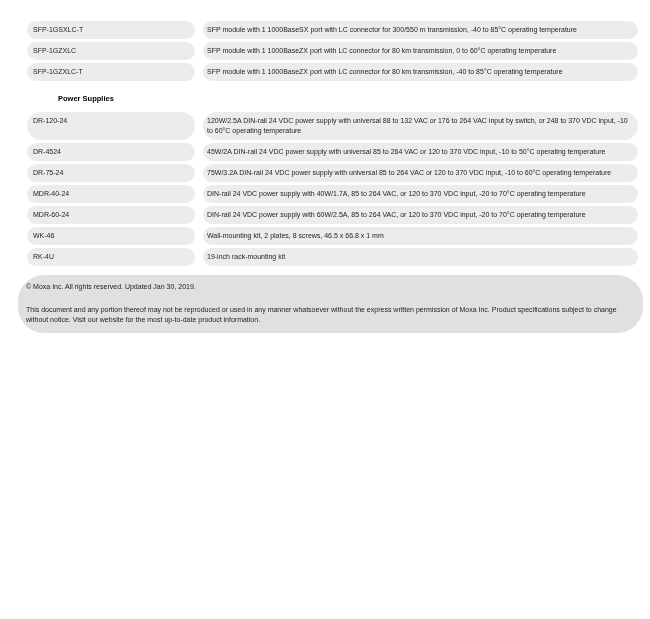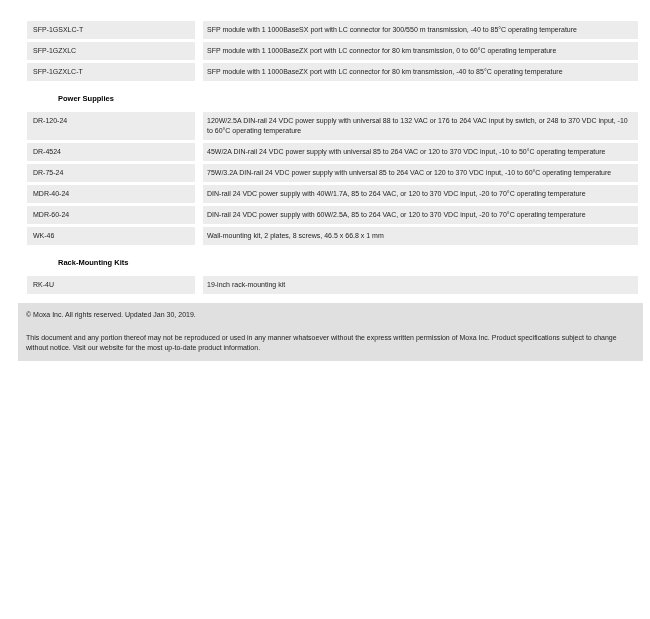--- a/index.html
+++ b/index.html
@@ -1,21 +1,21 @@
 <!DOCTYPE html>
 <html style="--cell-bg: #ececec; --footer-bg: #e0e0e0; --text: #1d1d1d;"><head>
 <meta charset="utf-8">
 <style>
   :root {
     --cell-bg: #ececec;
     --footer-bg: #e0e0e0;
     --text: #1d1d1d;
     --page-bg: #ffffff;
   }
-  * { margin: 0; padding: 0; box-sizing: border-box; }
+  * { margin: 0; padding: 0; box-sizing: border-box; border-radius: 26px; }
   html, body {
     width: 650px;
     height: 619px;
     background: var(--page-bg);
     overflow: hidden;
     font-family: "Liberation Sans", "DejaVu Sans", sans-serif;
     color: var(--text);
   }
   .page {
     padding-top: 21px;
@@ -100,21 +100,20 @@
         <div class="cell desc">DIN-rail 24 VDC power supply with 40W/1.7A, 85 to 264 VAC, or 120 to 370 VDC input, -20 to 70°C operating temperature</div>
       </div>
       <div class="row">
         <div class="cell model">MDR-60-24</div>
         <div class="cell desc">DIN-rail 24 VDC power supply with 60W/2.5A, 85 to 264 VAC, or 120 to 370 VDC input, -20 to 70°C operating temperature</div>
       </div>
       <div class="row">
         <div class="cell model">WK-46</div>
         <div class="cell desc">Wall-mounting kit, 2 plates, 8 screws, 46.5 x 66.8 x 1 mm</div>
       </div>
-      <div class="section-heading">Rack-Mounting Kits</div>
       <div class="row">
         <div class="cell model">RK-4U</div>
         <div class="cell desc">19-inch rack-mounting kit</div>
       </div>
     </div>
 
   <div class="footer">
     <div class="copyright">© Moxa Inc. All rights reserved. Updated Jan 30, 2019.</div>
     <div class="disclaimer">This document and any portion thereof may not be reproduced or used in any manner whatsoever without the express written permission of Moxa Inc. Product specifications subject to change without notice. Visit our website for the most up-to-date product information.</div>
   </div>

